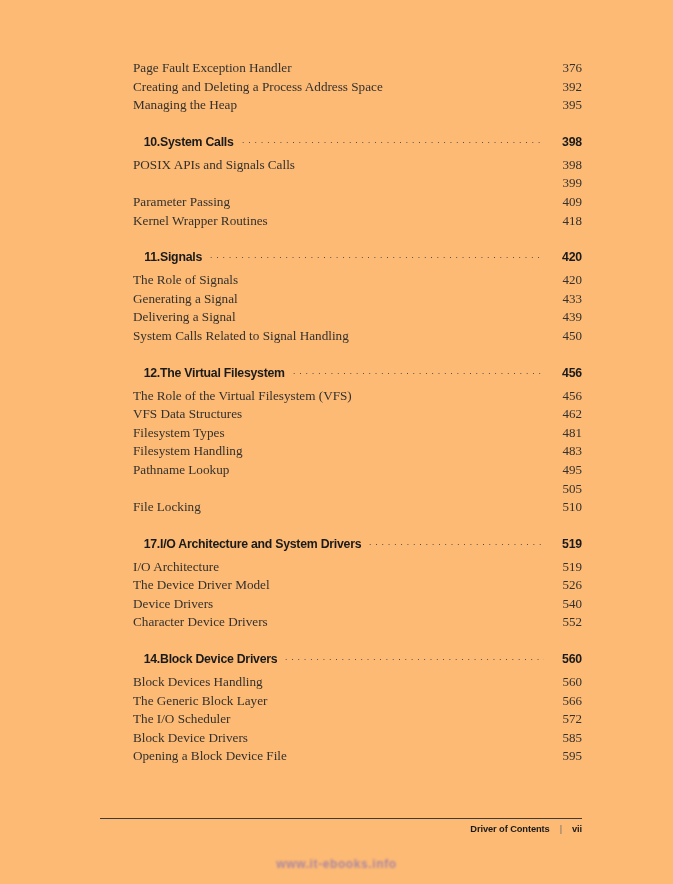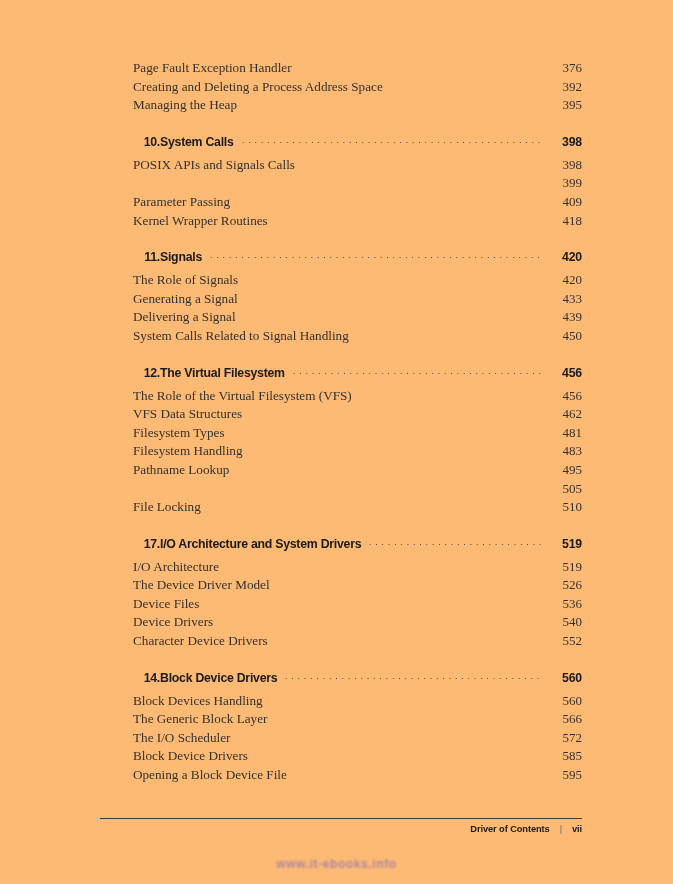--- a/index.html
+++ b/index.html
@@ -299,25 +299,20 @@
             <span class="entry-title">I/O Architecture</span>
             <span class="entry-spacer"></span>
             <span class="entry-page">519</span>
           </div>
           <div class="entry-row">
             <span class="entry-title">The Device Driver Model</span>
             <span class="entry-spacer"></span>
             <span class="entry-page">526</span>
           </div>
           <div class="entry-row">
-            <span class="entry-title">Device Files</span>
-            <span class="entry-spacer"></span>
-            <span class="entry-page">536</span>
-          </div>
-          <div class="entry-row">
             <span class="entry-title">Device Drivers</span>
             <span class="entry-spacer"></span>
             <span class="entry-page">540</span>
           </div>
           <div class="entry-row">
             <span class="entry-title">Character Device Drivers</span>
             <span class="entry-spacer"></span>
             <span class="entry-page">552</span>
           </div>
         </div>

